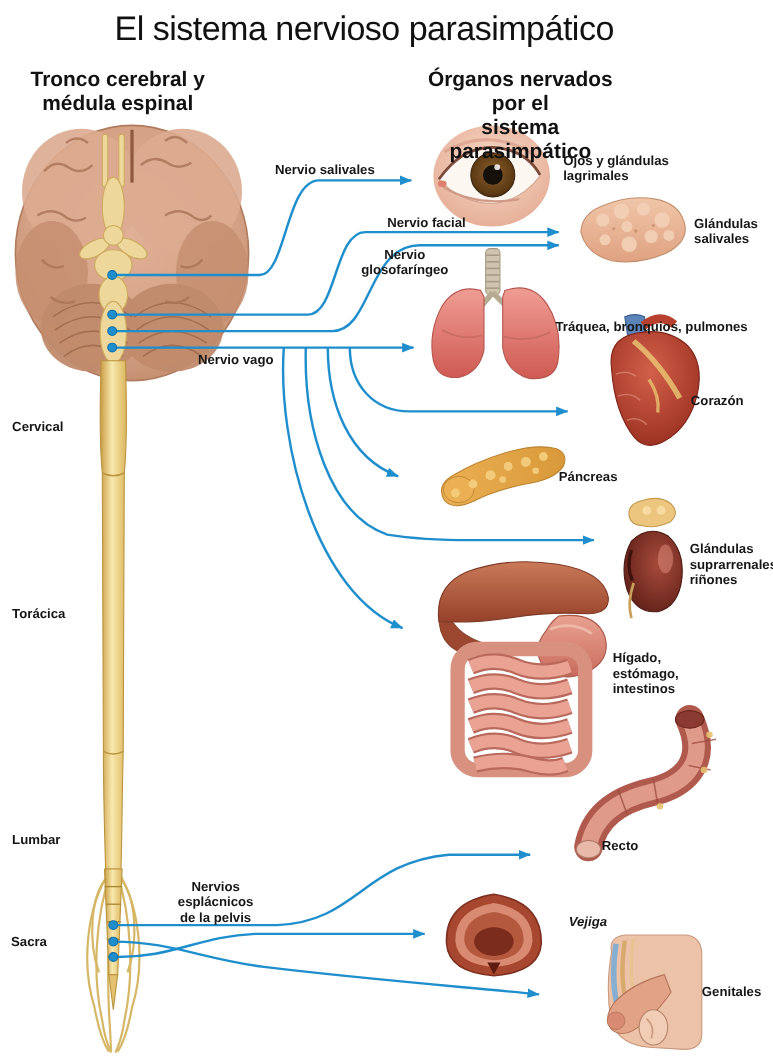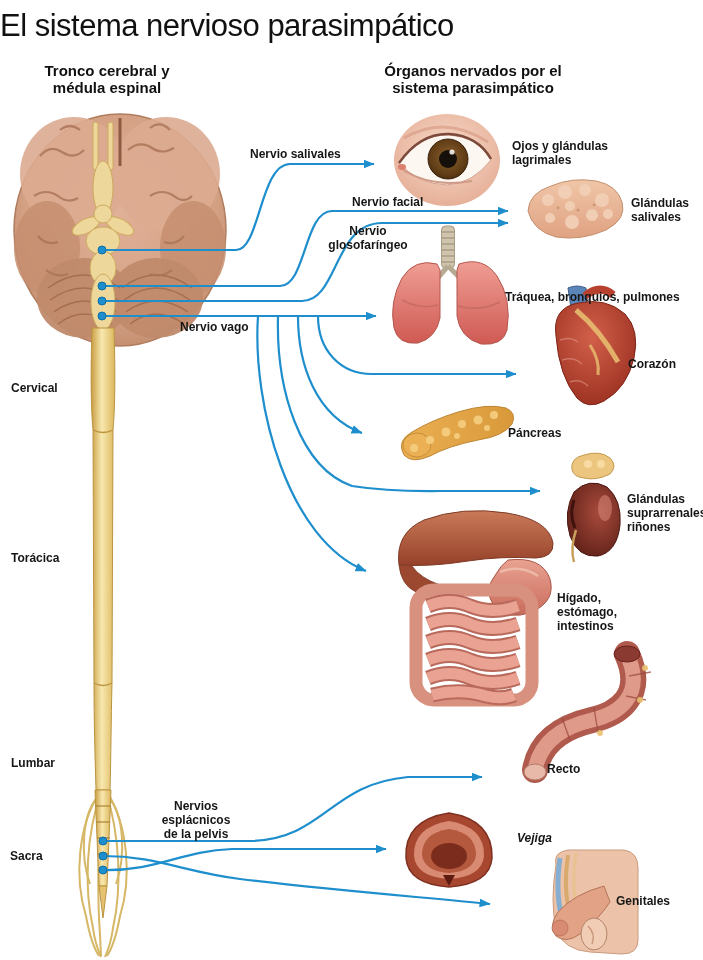--- a/index.html
+++ b/index.html
@@ -3,25 +3,25 @@
 <meta charset="utf-8">
 <style>
   html,body{margin:0;padding:0;}
   body{
     width:703px;height:960px;position:relative;background:#ffffff;
     font-family:"Liberation Sans", sans-serif;color:#151515;overflow:hidden;
   }
   #stage{position:absolute;left:0;top:0;width:703px;height:960px;}
   svg.canvas{position:absolute;left:0;top:0;}
   .title{
-    position:absolute;left:0;top:8px;width:558px;text-align:left;
+    position:absolute;left:0;top:8px;width:558px;text-align:right;
     font-size:31px;font-weight:400;letter-spacing:-0.5px;color:#111;
   }
   .hdr{
-    position:absolute;font-size:15px;font-weight:bold;text-align:center;
+    position:absolute;font-size:19px;font-weight:bold;text-align:center;
     line-height:1.15;white-space:pre-line;color:#111;
   }
   .lbl{
     position:absolute;font-size:12px;font-weight:bold;line-height:1.18;
     white-space:pre-line;color:#161616;
   }
   .lbl.center{text-align:center;}
 </style>
 </head>
 <body>
@@ -362,14 +362,14 @@
   <div class="lbl" style="left:628px; top:357px;">Corazón</div>
   <div class="lbl" style="left:508px; top:426px;">Páncreas</div>
   <div class="lbl" style="left:627px; top:492px;">Glándulas
 suprarrenales,
 riñones</div>
   <div class="lbl" style="left:557px; top:591px;">Hígado,
 estómago,
 intestinos</div>
   <div class="lbl" style="left:547px; top:762px;">Recto</div>
   <div class="lbl" style="left:517px; top:831px;font-style:italic;">Vejiga</div>
-  <div class="lbl" style="left:616px; top:894px;">Genitales</div>
+  <div class="lbl" style="left:638px; top:894px;">Genitales</div>
 </div>
 
 </body></html>

